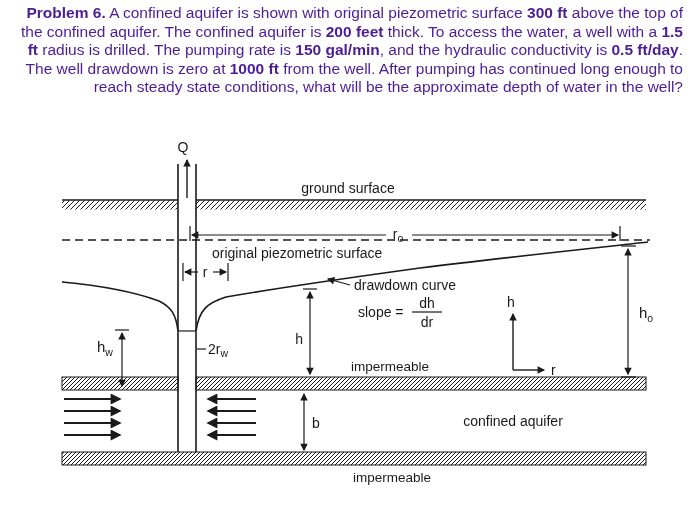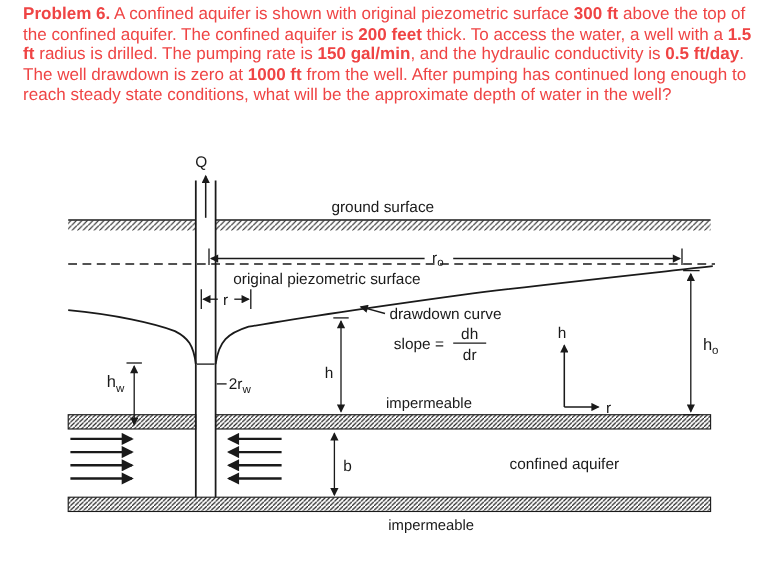--- a/index.html
+++ b/index.html
@@ -6,25 +6,26 @@
   body {
     width: 700px; height: 521px;
     background: #ffffff;
     font-family: "Liberation Sans", sans-serif;
     color: #1a1a1a;
     position: relative;
     overflow: hidden;
   }
   .problem {
     position: absolute;
-    left: 21px; top: 4px;
+    left: 7px; top: 4px;
     width: 676px;
     font-size: 15.5px;
     line-height: 18.6px;
-    color: #ef4444;
+    color: #4c1d95;
+    text-align: right;
   }
   .problem b { font-weight: 700; }
   svg.diagram { position: absolute; left: 0; top: 0; }
   svg text {
     font-family: "Liberation Sans", sans-serif;
     fill: #1a1a1a;
   }
   .lbl { font-size: 14px; }
   .lbl-sm { font-size: 13.5px; }
   .lbl-var { font-size: 15px; }

